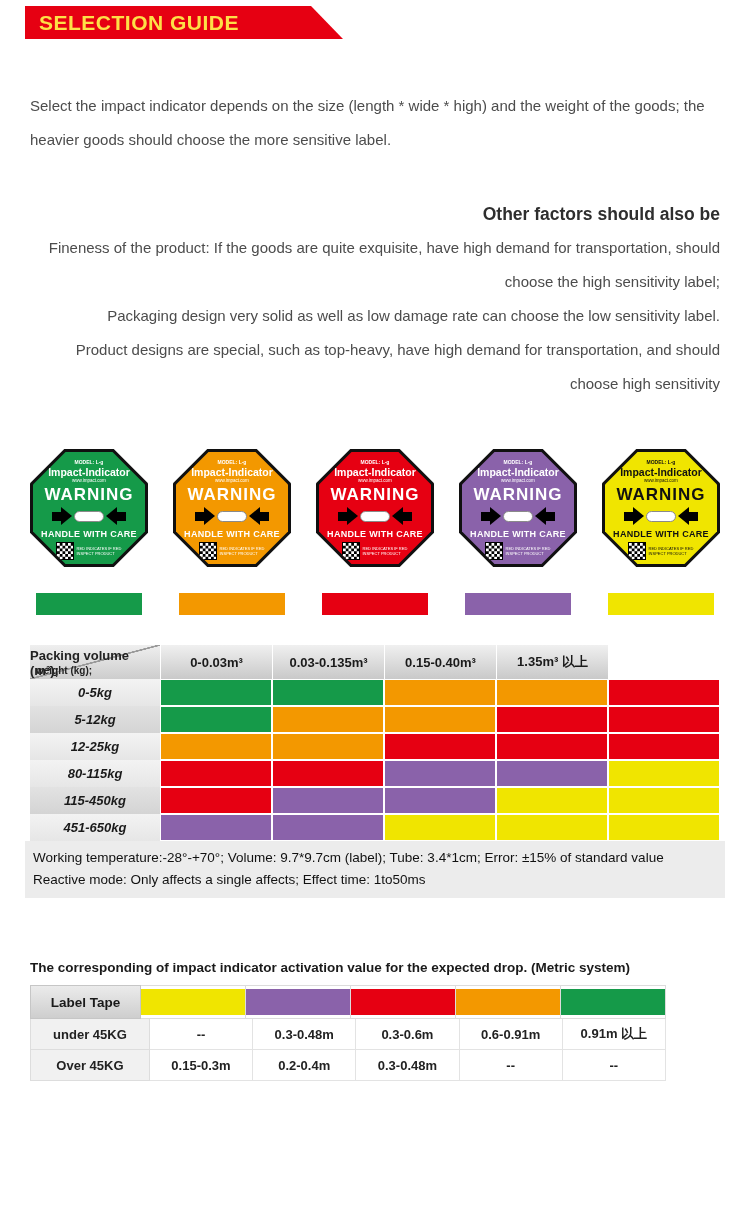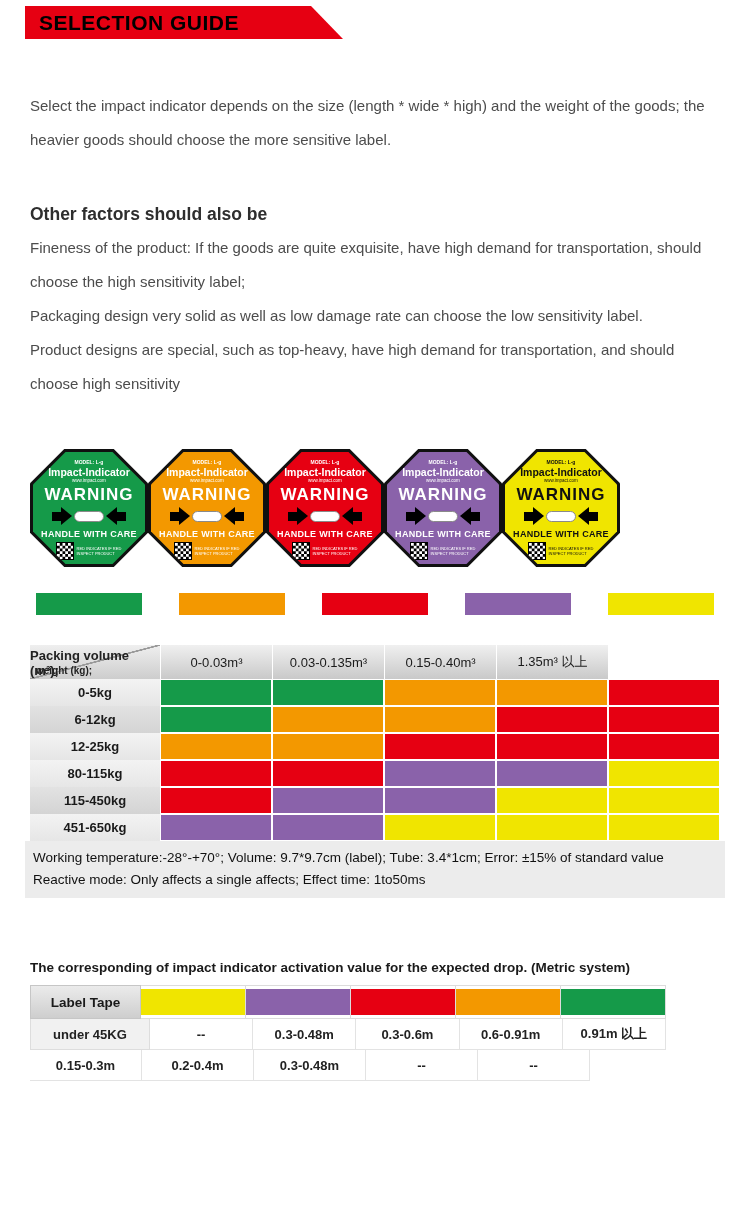--- a/index.html
+++ b/index.html
@@ -3,31 +3,31 @@
 <meta charset="utf-8">
 <style>
   html,body{margin:0;padding:0;background:#fff;}
   .page{position:relative;width:750px;height:1232px;background:#fff;overflow:hidden;
         font-family:"Liberation Sans", sans-serif;color:#333;}
 
   
   .banner{margin:6px 0 0 25px;width:318px;height:33px;background:#e60012;
           clip-path:polygon(0 0,calc(100% - 32px) 0,100% 100%,0 100%);
           display:flex;align-items:center;box-sizing:border-box;padding-left:14px;}
-  .banner-title{color:#000000;font-weight:bold;font-size:21px;letter-spacing:.5px;}
+  .banner-title{color:#fde047;font-weight:bold;font-size:21px;letter-spacing:.5px;}
 
   
   .intro{margin:50px 30px 0;font-size:15px;color:#4c4c4c;line-height:34px;}
-  .sections{margin:40px 30px 0;}
+  .sections{margin:40px 30px 0;text-align:right;}
   .sec-h2{font-size:17.5px;font-weight:bold;color:#2e2e2e;line-height:34px;}
   .sec-h3{font-size:15px;font-weight:bold;color:#2e2e2e;line-height:33px;}
   .sec-p{font-size:15px;color:#4c4c4c;line-height:34px;}
 
   
-  .labels-row{display:flex;margin:48px 30px 0;text-decoration:underline;}
+  .labels-row{display:flex;justify-content:space-between;margin:48px 30px 0;text-decoration:underline;}
   .octagon{width:118px;height:118px;position:relative;}
   .oct-border{position:absolute;inset:0;background:#101010;
     clip-path:polygon(29% 0,71% 0,100% 29%,100% 71%,71% 100%,29% 100%,0 71%,0 29%);}
   .oct-fill{position:absolute;inset:3px;display:flex;flex-direction:column;align-items:center;
     clip-path:polygon(29% 0,71% 0,100% 29%,100% 71%,71% 100%,29% 100%,0 71%,0 29%);}
   .lbl-model{font-size:5px;margin-top:7px;font-weight:bold;}
   .lbl-title{font-size:10.5px;font-weight:bold;margin-top:1px;}
   .lbl-url{font-size:4.5px;}
   .lbl-warning{font-size:17px;font-weight:bold;letter-spacing:1px;margin-top:2px;}
   .arrow-row{display:flex;align-items:center;margin-top:2px;}
@@ -53,24 +53,24 @@
   
   .sel-grid{margin:30px 0 0 30px;width:690px;}
   .grid-row{display:flex;}
   .corner-cell{width:130px;height:34px;position:relative;box-sizing:border-box;
     background:
       linear-gradient(to bottom right, rgba(0,0,0,0) 48.5%, #9a9a9a 49%, #9a9a9a 51%, rgba(0,0,0,0) 51.5%),
       linear-gradient(to bottom,#efefef,#cdcdcd);}
   .corner-top{position:absolute;top:3px;right:5px;font-size:13px;font-weight:bold;color:#222;}
   .corner-bottom{position:absolute;bottom:3px;left:6px;font-size:10px;font-weight:bold;color:#222;}
   .head-cell{width:112px;height:34px;display:flex;align-items:center;justify-content:center;
-    font-size:13px;font-weight:normal;color:#1a1a1a;box-sizing:border-box;border-left:1px solid #fff;
+    font-size:13px;font-weight:bold;color:#1a1a1a;box-sizing:border-box;border-left:1px solid #fff;
     background:linear-gradient(to bottom,#f0f0f0,#c9c9c9);}
   .weight-cell{width:130px;height:27px;display:flex;align-items:center;justify-content:center;
-    font-size:13px;font-weight:bold;color:#1a1a1a;box-sizing:border-box;}
+    font-size:13px;font-weight:bold;color:#1a1a1a;box-sizing:border-box;font-style:italic;}
   .wc-a{background:linear-gradient(to bottom,#f3f3f3,#e6e6e6);}
   .wc-b{background:linear-gradient(to bottom,#e2e2e2,#d4d4d4);}
   .color-cell{width:112px;height:27px;box-sizing:border-box;border:1px solid #fff;}
 
   
   .specs{margin:0 25px 0;width:700px;box-sizing:border-box;background:#ececec;
          padding:6px 8px 7px;font-size:13.5px;color:#111;line-height:22px;}
 
   
   .drop-heading{margin:62px 30px 0;font-size:13.5px;font-weight:bold;color:#1a1a1a;}
@@ -246,21 +246,21 @@
       </div>
       <div class="grid-row">
         <div class="weight-cell wc-a">0-5kg</div>
         <div class="color-cell" style="background: rgb(21, 154, 73);"></div>
         <div class="color-cell" style="background: rgb(21, 154, 73);"></div>
         <div class="color-cell" style="background: rgb(243, 152, 0);"></div>
         <div class="color-cell" style="background: rgb(243, 152, 0);"></div>
         <div class="color-cell" style="background: rgb(230, 0, 18);"></div>
       </div>
       <div class="grid-row">
-        <div class="weight-cell wc-b">6-12kg</div>
+        <div class="weight-cell wc-b">5-12kg</div>
         <div class="color-cell" style="background: rgb(21, 154, 73);"></div>
         <div class="color-cell" style="background: rgb(243, 152, 0);"></div>
         <div class="color-cell" style="background: rgb(243, 152, 0);"></div>
         <div class="color-cell" style="background: rgb(230, 0, 18);"></div>
         <div class="color-cell" style="background: rgb(230, 0, 18);"></div>
       </div>
       <div class="grid-row">
         <div class="weight-cell wc-a">12-25kg</div>
         <div class="color-cell" style="background: rgb(243, 152, 0);"></div>
         <div class="color-cell" style="background: rgb(243, 152, 0);"></div>
@@ -322,20 +322,21 @@
       </div>
       <div class="dt-row">
         <div class="dt-row-label">under 45KG</div>
         <div class="dt-value">--</div>
         <div class="dt-value">0.3-0.48m</div>
         <div class="dt-value">0.3-0.6m</div>
         <div class="dt-value">0.6-0.91m</div>
         <div class="dt-value">0.91m 以上</div>
       </div>
       <div class="dt-row">
+        <div class="dt-row-label">Over 45KG</div>
         <div class="dt-value">0.15-0.3m</div>
         <div class="dt-value">0.2-0.4m</div>
         <div class="dt-value">0.3-0.48m</div>
         <div class="dt-value">--</div>
         <div class="dt-value">--</div>
       </div>
     </div>
 
 </div>
 

